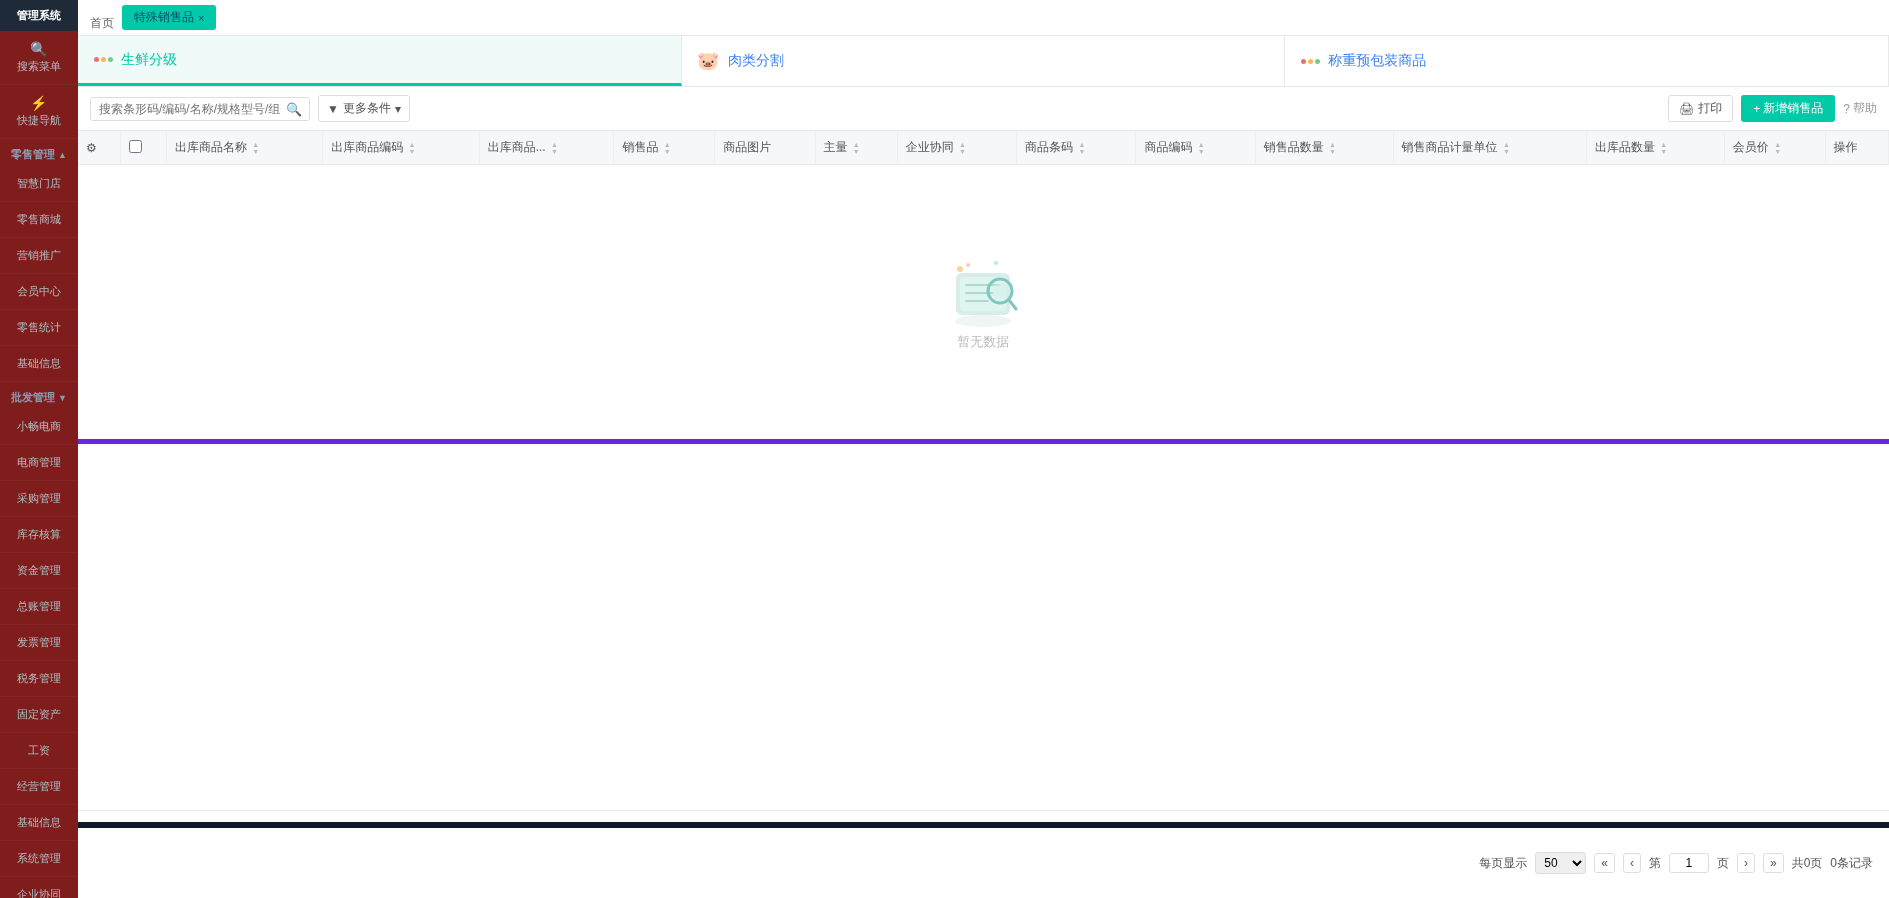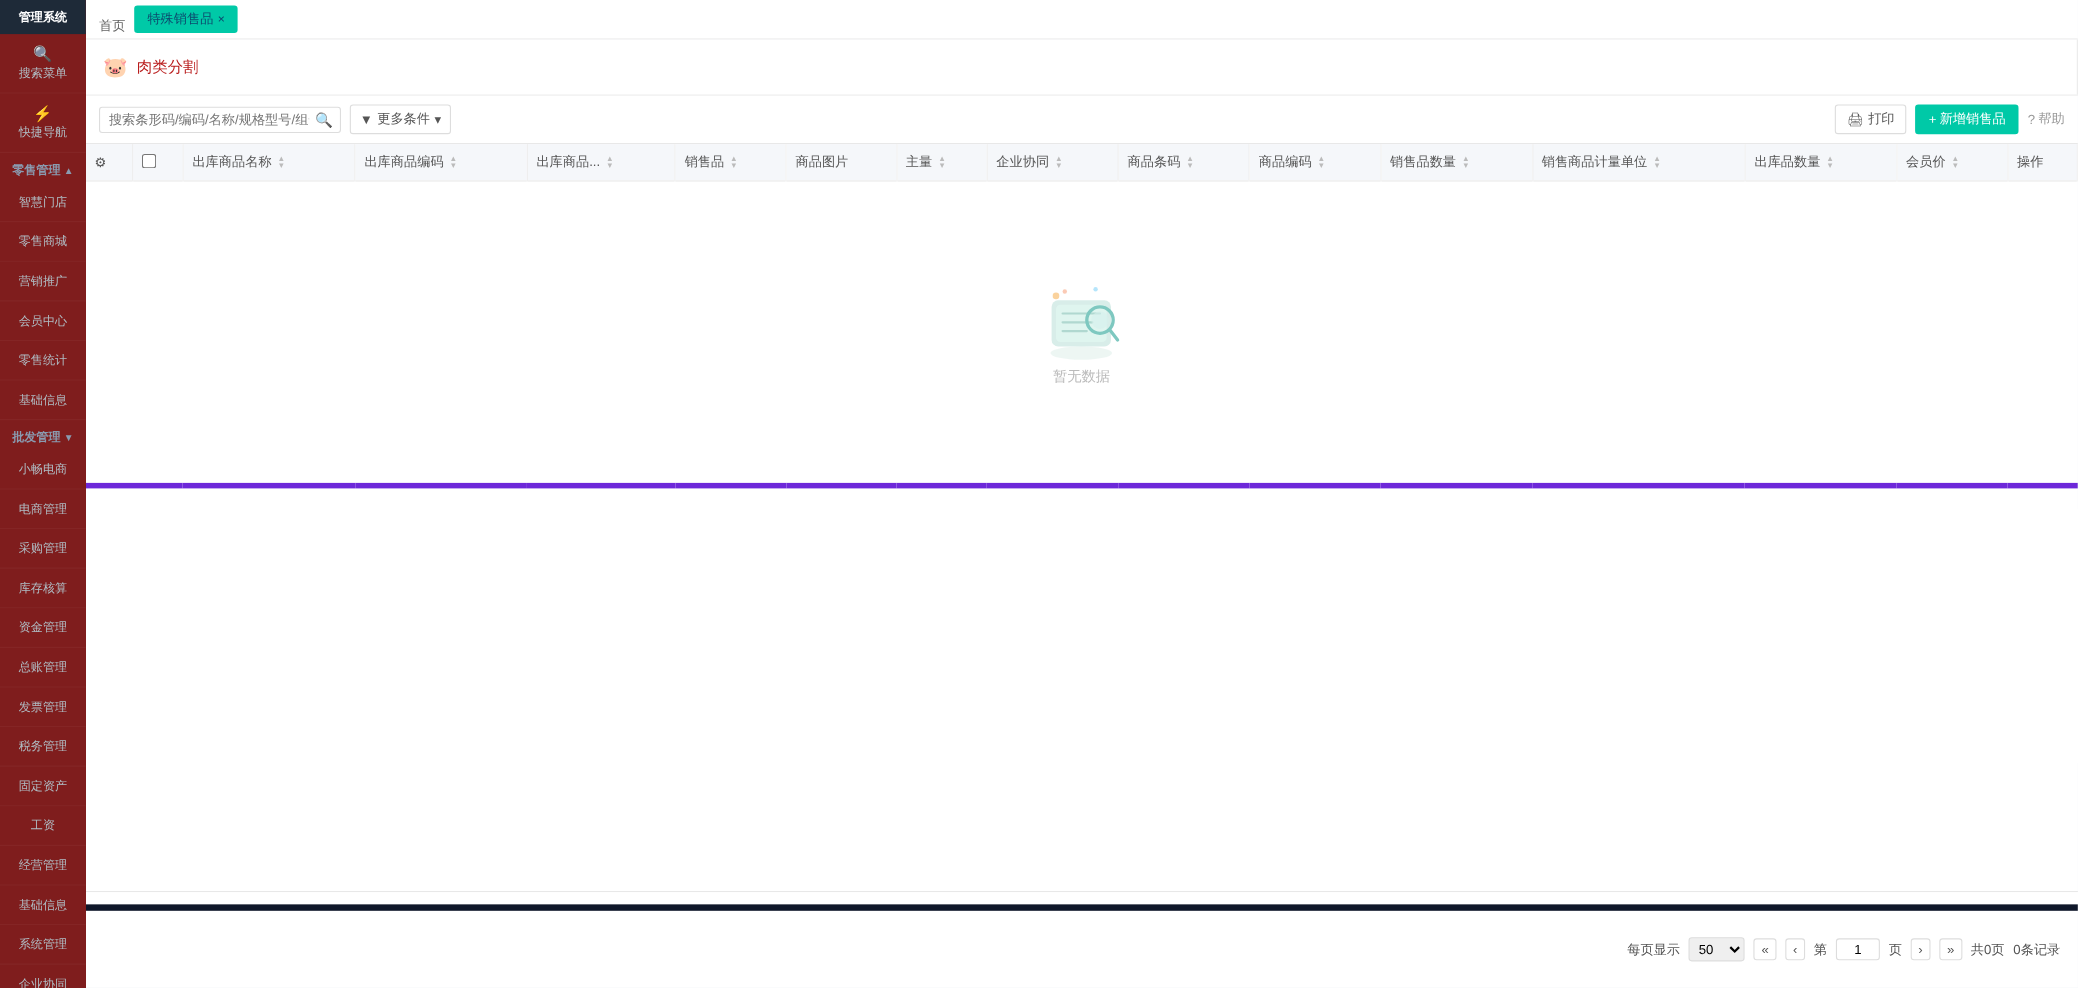--- a/index.html
+++ b/index.html
@@ -100,21 +100,21 @@
       gap: 8px;
       cursor: pointer;
       border-right: 1px solid #e8e8e8;
       position: relative;
     }
     .cat-tab.active {
       border-bottom: 3px solid #00c9a7;
       background: #f0faf8;
     }
     .cat-tab .cat-icon { font-size: 18px; }
-    .cat-tab .cat-label { font-size: 14px; font-weight: 500; color: #b91c1c; }
+    .cat-tab .cat-label { font-size: 14px; font-weight: 500; color: #3b82f6; }
     .cat-tab.active .cat-label { color: #00c9a7; }
     .cat-tab-dots { display: flex; gap: 2px; }
     .cat-tab-dots span { width: 5px; height: 5px; border-radius: 50%; background: #e57373; display: inline-block; }
     .cat-tab-dots span:nth-child(2) { background: #ffb74d; }
     .cat-tab-dots span:nth-child(3) { background: #81c784; }
 
     
     .toolbar {
       background: #fff;
       padding: 8px 12px;
@@ -384,23 +384,39 @@
 
   <div class="topbar">
     <span class="topbar-home">首页</span>
     <div class="topbar-tab">
       <span>特殊销售品</span>
       <span class="close">×</span>
     </div>
   </div>
 
   <div class="category-tabs">
+    <div class="cat-tab active">
+      <div class="cat-tab-dots">
+        <span></span>
+          <span></span>
+          <span></span>
+      </div>
+      <span class="cat-label">生鲜分级</span>
+    </div>
     <div class="cat-tab">
       <span class="cat-icon">🐷</span>
       <span class="cat-label">肉类分割</span>
+    </div>
+    <div class="cat-tab">
+      <div class="cat-tab-dots">
+        <span></span>
+          <span></span>
+          <span></span>
+      </div>
+      <span class="cat-label">称重预包装商品</span>
     </div>
   </div>
 
   <div class="toolbar">
     <div class="toolbar-left">
       <div class="search-wrap">
         <input class="search-box" type="text" placeholder="搜索条形码/编码/名称/规格型号/组合" style="">
         <span class="search-icon-inner">🔍</span>
       </div>
       <button class="filter-btn">

